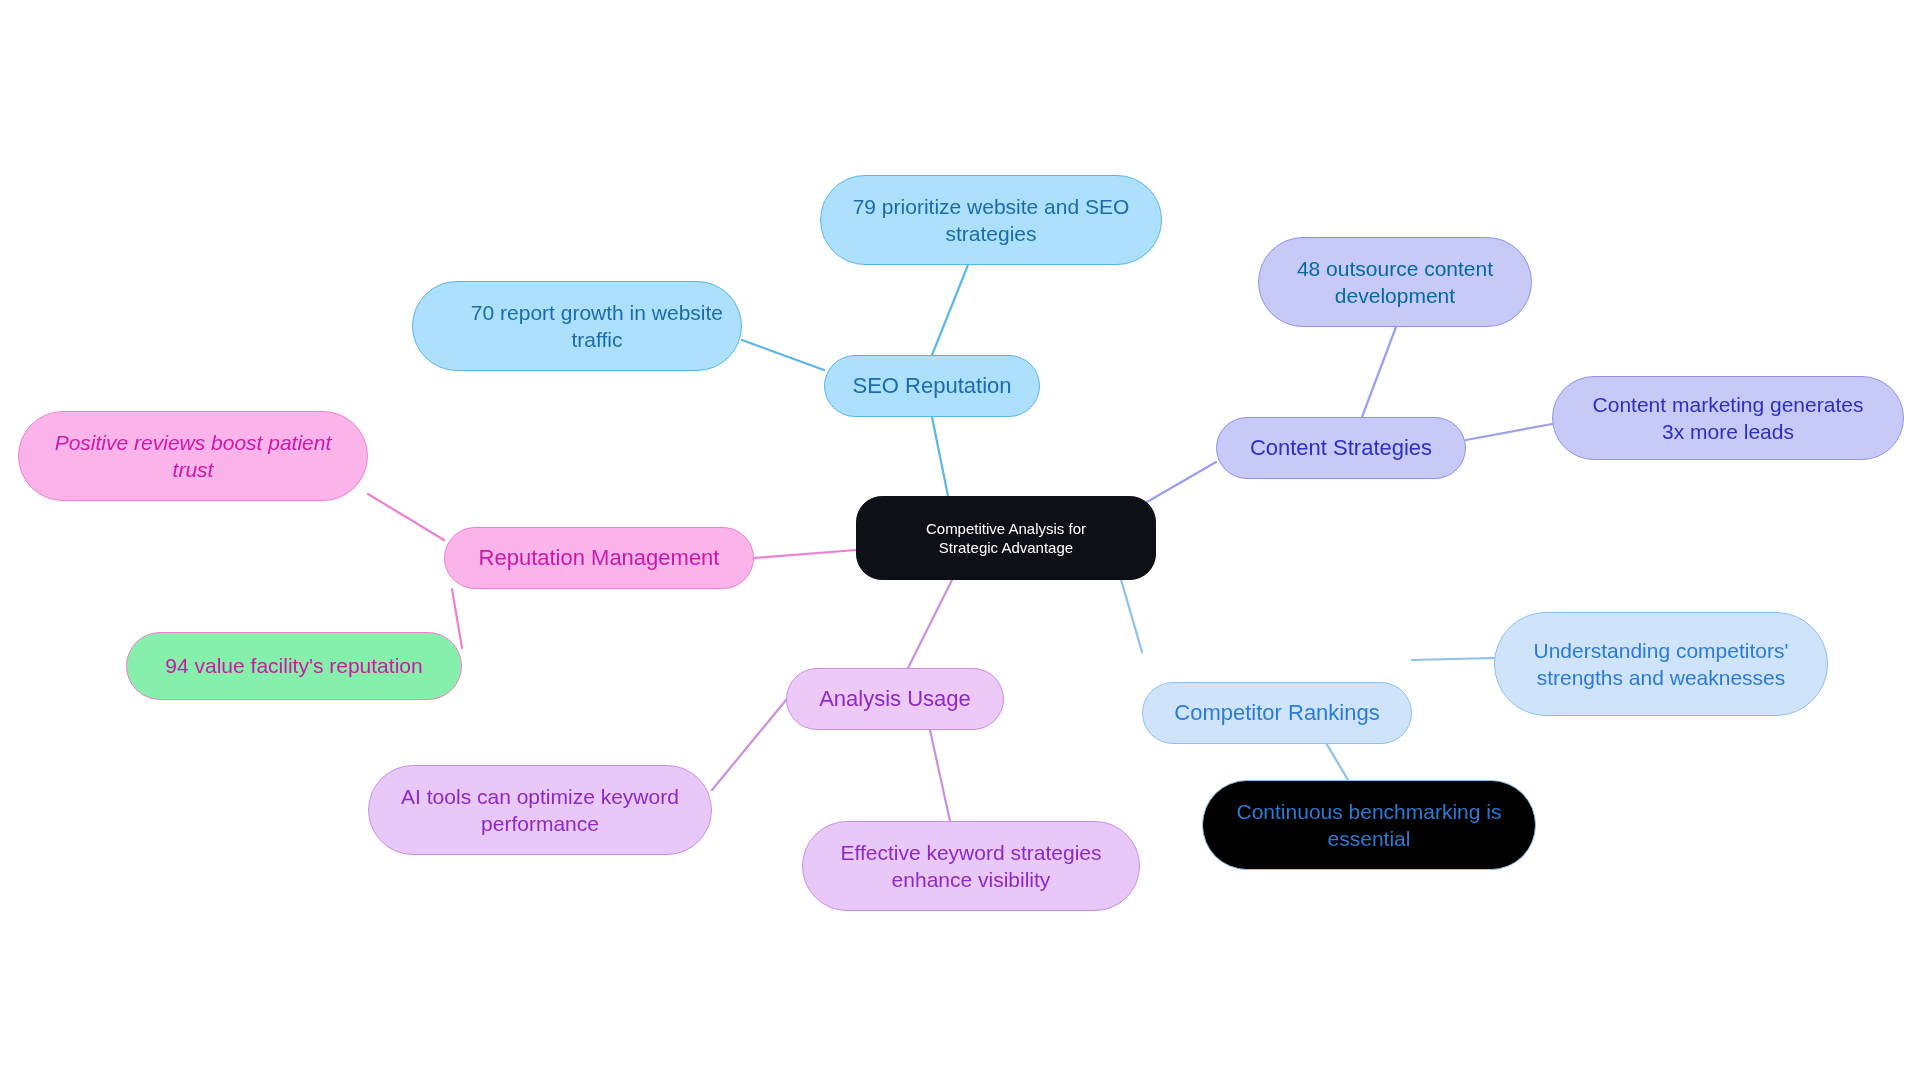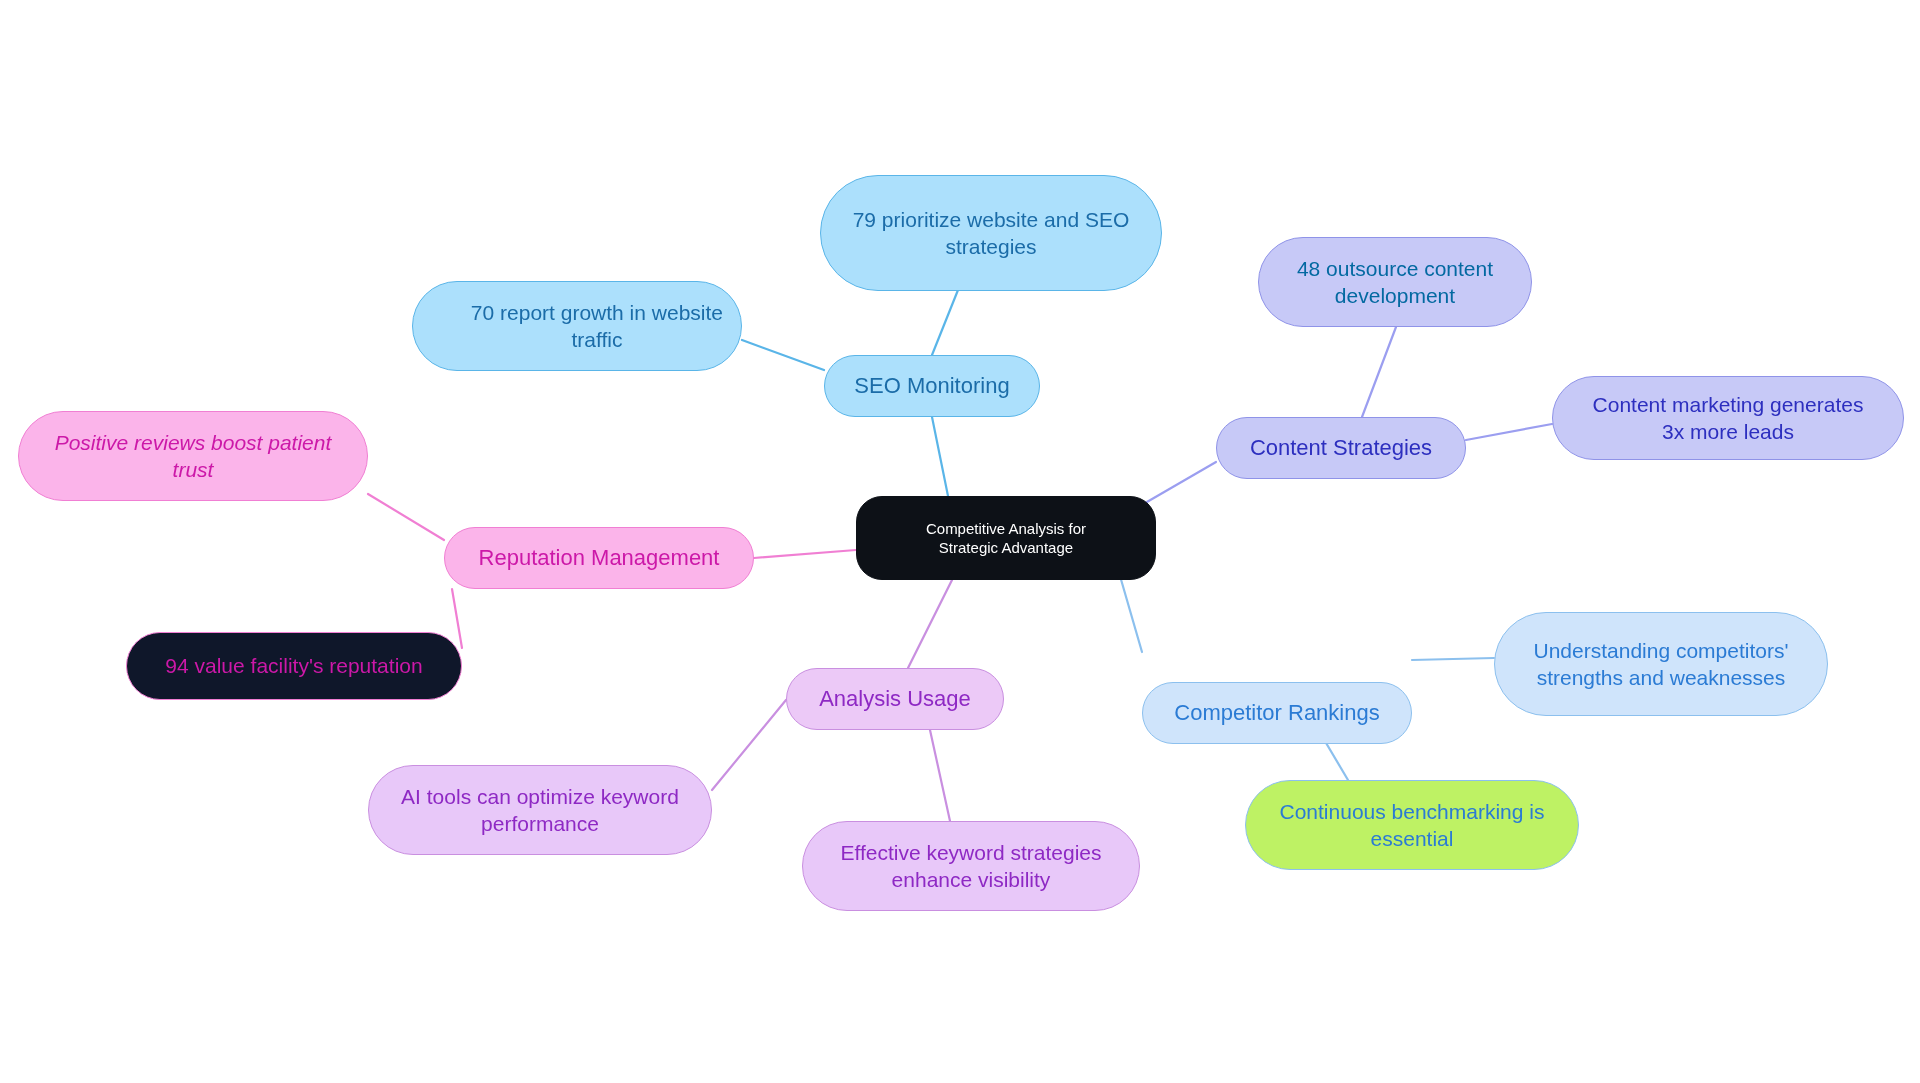--- a/index.html
+++ b/index.html
@@ -70,23 +70,23 @@
       <line x1="856" y1="550" x2="754" y2="558" stroke="#f07fd3" stroke-width="2.2" stroke-linecap="round"></line>
       <line x1="444" y1="540" x2="368" y2="494" stroke="#f07fd3" stroke-width="2.2" stroke-linecap="round"></line>
       <line x1="452" y1="589" x2="462" y2="648" stroke="#f07fd3" stroke-width="2.2" stroke-linecap="round"></line>
     </svg>
   <div id="nodes">
       <div class="node node-root" style="left: 856px; top: 496px; width: 300px; height: 84px; background: rgb(13, 17, 23); border-color: rgb(13, 17, 23); color: rgb(255, 255, 255);">
         <span class="node-text">Competitive Analysis for
 Strategic Advantage</span>
       </div>
       <div class="node node-branch" style="left: 824px; top: 355px; width: 216px; height: 62px; background: rgb(172, 224, 252); border-color: rgb(90, 181, 232); color: rgb(27, 108, 168);">
-        <span class="node-text">SEO Monitoring</span>
+        <span class="node-text">SEO Reputation</span>
       </div>
-      <div class="node node-leaf" style="left: 820px; top: 175px; width: 342px; height: 116px; background: rgb(172, 224, 252); border-color: rgb(90, 181, 232); color: rgb(27, 108, 168); text-align: center;">
+      <div class="node node-leaf" style="left: 820px; top: 175px; width: 342px; height: 90px; background: rgb(172, 224, 252); border-color: rgb(90, 181, 232); color: rgb(27, 108, 168); text-align: center;">
         <span class="node-text">79 prioritize website and SEO
 strategies</span>
       </div>
       <div class="node node-leaf" style="left: 412px; top: 281px; width: 330px; height: 90px; background: rgb(172, 224, 252); border-color: rgb(90, 181, 232); color: rgb(27, 108, 168); justify-content: flex-end;">
         <span class="node-text">70 report growth in website
 traffic</span>
       </div>
       <div class="node node-branch" style="left: 1216px; top: 417px; width: 250px; height: 62px; background: rgb(199, 201, 247); border-color: rgb(143, 147, 232); color: rgb(45, 47, 191);">
         <span class="node-text">Content Strategies</span>
       </div>
@@ -98,21 +98,21 @@
         <span class="node-text">Content marketing generates
 3x more leads</span>
       </div>
       <div class="node node-branch" style="left: 1142px; top: 637px; width: 270px; height: 62px; background: rgb(207, 228, 251); border-color: rgb(140, 192, 238); color: rgb(43, 123, 212); margin-top: 45px;">
         <span class="node-text">Competitor Rankings</span>
       </div>
       <div class="node node-leaf" style="left: 1494px; top: 612px; width: 334px; height: 104px; background: rgb(207, 228, 251); border-color: rgb(140, 192, 238); color: rgb(43, 123, 212);">
         <span class="node-text">Understanding competitors'
 strengths and weaknesses</span>
       </div>
-      <div class="node node-leaf" style="left: 1245px; top: 780px; width: 334px; height: 90px; background: #bef264; border-color: rgb(140, 192, 238); color: rgb(43, 123, 212);">
+      <div class="node node-leaf" style="left: 1202px; top: 780px; width: 334px; height: 90px; background: #000000; border-color: rgb(140, 192, 238); color: rgb(43, 123, 212);">
         <span class="node-text">Continuous benchmarking is
 essential</span>
       </div>
       <div class="node node-branch" style="left: 786px; top: 668px; width: 218px; height: 62px; background: rgb(236, 201, 247); border-color: rgb(201, 143, 224); color: rgb(142, 41, 196);">
         <span class="node-text">Analysis Usage</span>
       </div>
       <div class="node node-leaf" style="left: 368px; top: 765px; width: 344px; height: 90px; background: rgb(232, 200, 249); border-color: rgb(201, 143, 224); color: rgb(142, 41, 196);">
         <span class="node-text">AI tools can optimize keyword
 performance</span>
       </div>
@@ -120,17 +120,17 @@
         <span class="node-text">Effective keyword strategies
 enhance visibility</span>
       </div>
       <div class="node node-branch" style="left: 444px; top: 527px; width: 310px; height: 62px; background: rgb(251, 180, 234); border-color: rgb(240, 127, 211); color: rgb(204, 24, 168);">
         <span class="node-text">Reputation Management</span>
       </div>
       <div class="node node-leaf" style="left: 18px; top: 411px; width: 350px; height: 90px; background: rgb(251, 180, 234); border-color: rgb(240, 127, 211); color: rgb(204, 24, 168); font-style: italic;">
         <span class="node-text">Positive reviews boost patient
 trust</span>
       </div>
-      <div class="node node-leaf" style="left: 126px; top: 632px; width: 336px; height: 68px; background: #0f172a; border-color: rgb(240, 127, 211); color: rgb(204, 24, 168);">
+      <div class="node node-leaf" style="left: 126px; top: 632px; width: 336px; height: 68px; background: #86efac; border-color: rgb(240, 127, 211); color: rgb(204, 24, 168);">
         <span class="node-text">94 value facility's reputation</span>
       </div>
     </div>
 </div>
 
 </body></html>

